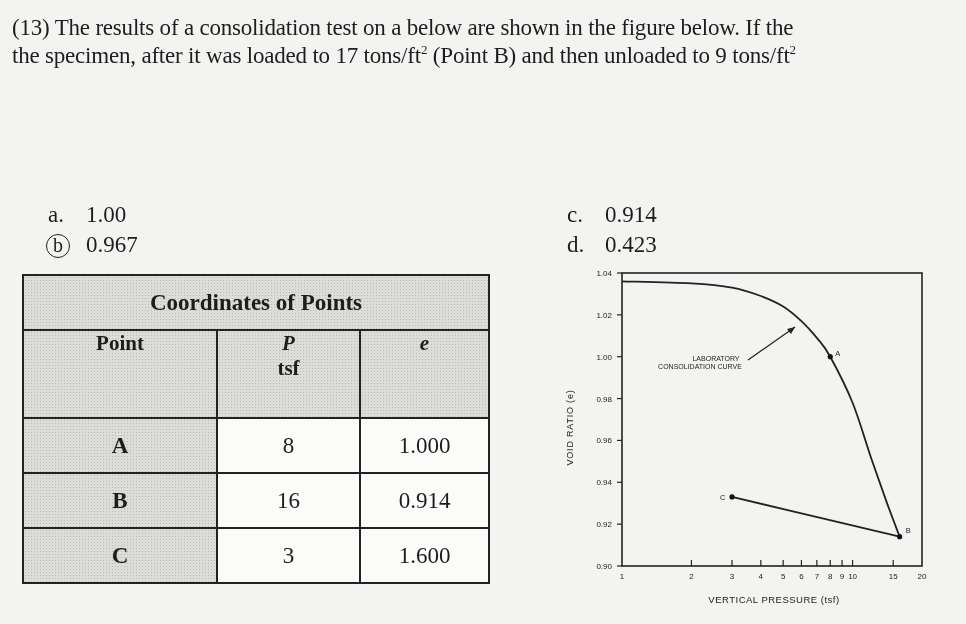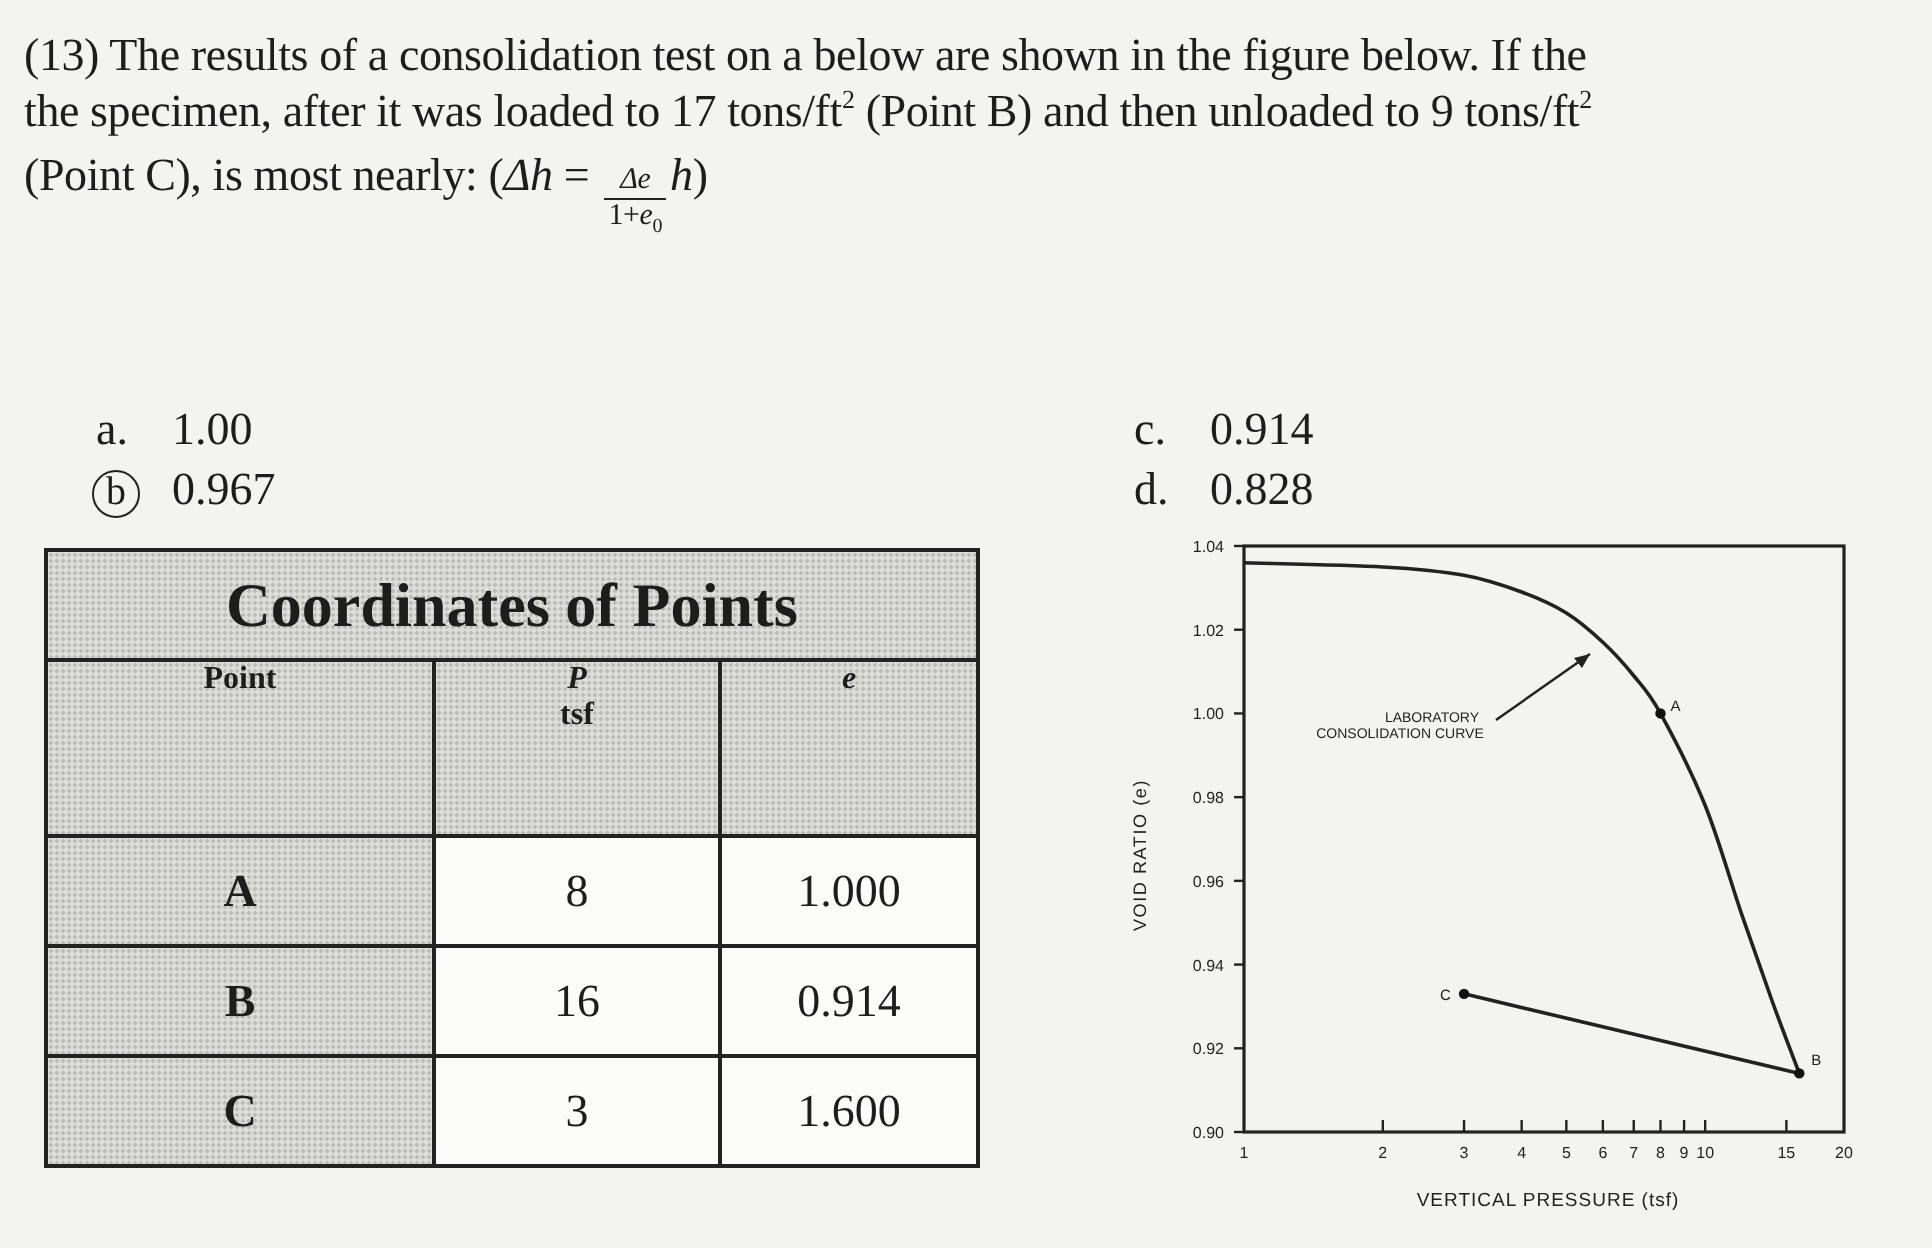--- a/index.html
+++ b/index.html
@@ -32,56 +32,55 @@
 
   .table-wrap { position: absolute; left: 22px; top: 274px; }
   table.coords { border-collapse: collapse; border: 2.5px solid #222; }
   table.coords td, table.coords th { border: 2px solid #222; text-align: center; padding: 0; }
   .shade {
     background-color: #dcdcd8;
     background-image: radial-gradient(#bdbdb8 0.8px, transparent 0.9px);
     background-size: 3px 3px;
   }
   .white { background: #fbfbfa; }
-  th.title { height: 53px; font-size: 31px; font-weight: bold; }
-  th.hdr { height: 86px; font-size: 16px; font-weight: bold; vertical-align: top; padding-top: 16px; }
+  th.title { height: 53px; font-size: 23px; font-weight: bold; }
+  th.hdr { height: 86px; font-size: 21px; font-weight: bold; vertical-align: top; padding-top: 16px; }
   td.row { height: 53px; font-size: 23px; }
   td.pt { font-weight: bold; }
   .col1 { width: 192px; } .col2 { width: 141px; } .col3 { width: 127px; }
 
   .chart { position: absolute; left: 540px; top: 262px; }
   .chart svg text { font-family: "Liberation Sans", "DejaVu Sans", sans-serif; fill: #222; }
 </style>
 </head>
 <body>
 
 <div class="question">
   <p><span>(13)</span> <span>The results of a consolidation test on a below are shown in the figure below. If the</span></p>
   <p><span>the specimen, after it was loaded to 17 tons/ft</span><sup>2</sup><span> (Point B) and then unloaded to 9 tons/ft</span><sup>2</sup></p>
-  <p style="margin-top:4px"><span>(Point C), is most nearly: (</span><span class="math-i">Δh</span><span> = </span><span class="frac"><span class="num">Δe</span><span class="den"><span>1+</span><i>e</i><sub style="font-size:10px">0</sub></span></span><span class="math-i">h</span><span>)</span></p>
 </div>
 
 <div class="options" style="left:48px; top:200px;">
   <div class="opt">
       <span class="opt-letter">a.</span>
       <span>1.00</span>
     </div>
   <div class="opt">
       <span class="opt-letter circled"><span>b</span></span>
       <span>0.967</span>
     </div>
 </div>
 <div class="options" style="left:567px; top:200px;">
   <div class="opt">
       <span class="opt-letter">c.</span>
       <span>0.914</span>
     </div>
   <div class="opt">
       <span class="opt-letter">d.</span>
-      <span>0.828</span>
+      <span>0.423</span>
     </div>
 </div>
 
 <div class="table-wrap">
   <table class="coords">
     <tbody>
         <tr>
           <th colspan="3" class="title shade">Coordinates of Points</th>
         </tr>
     <tr>

